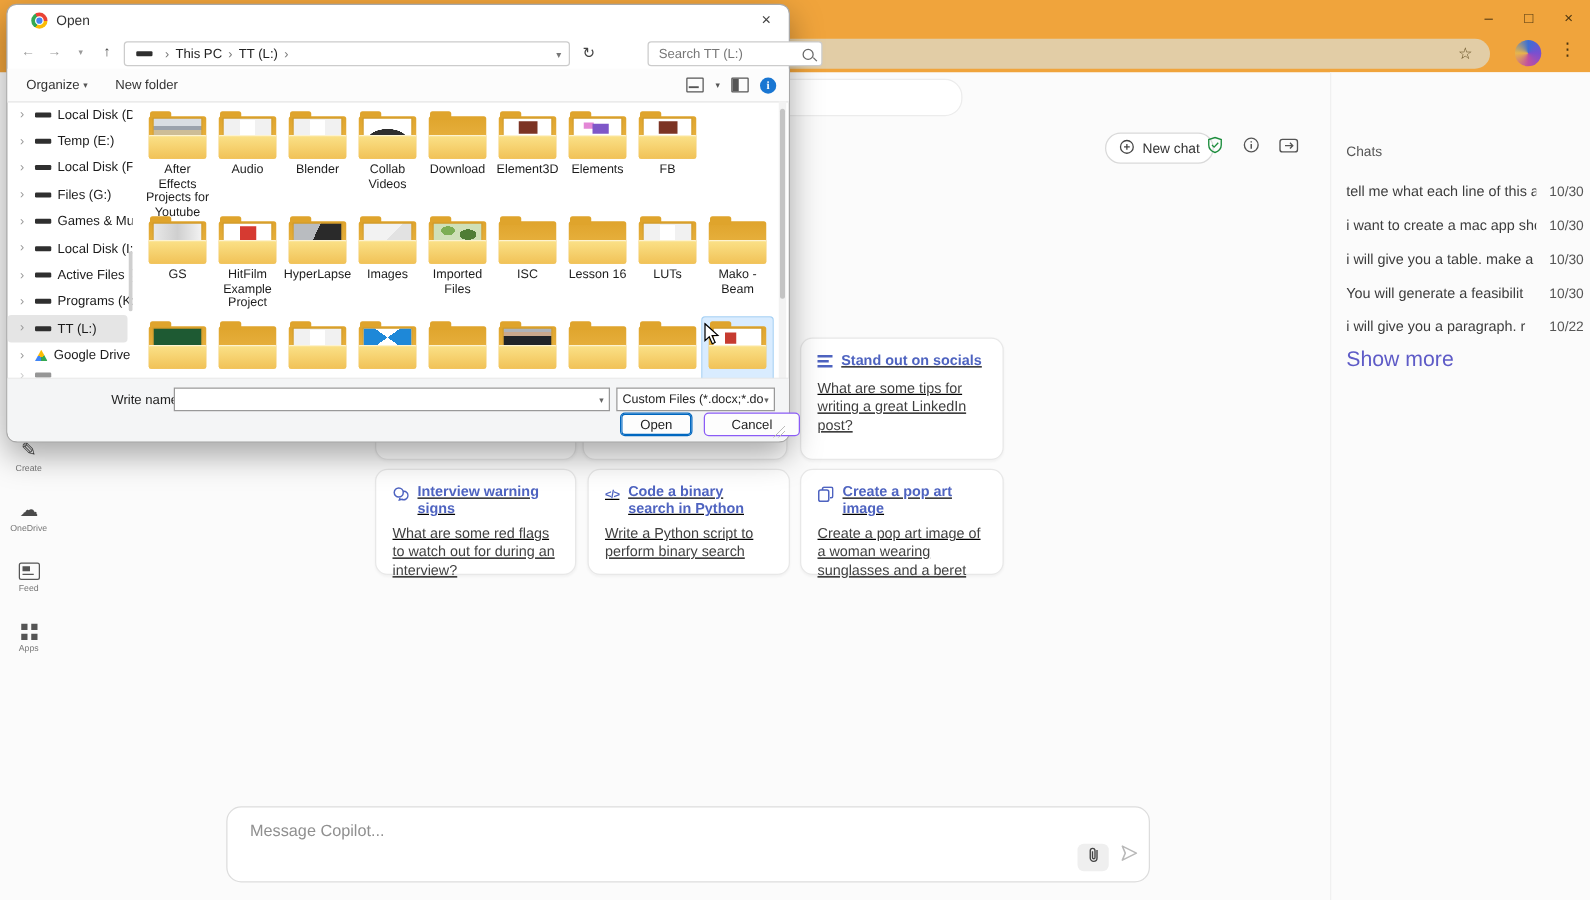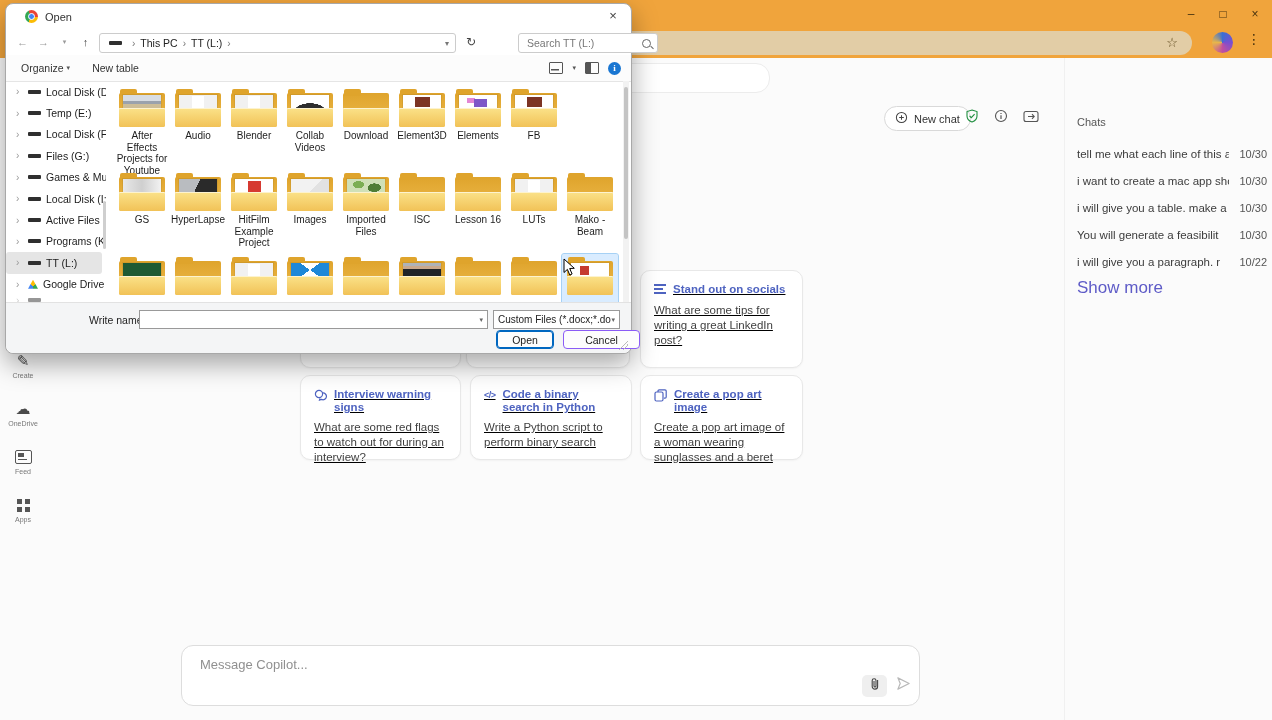--- a/index.html
+++ b/index.html
@@ -324,21 +324,21 @@
       <span class="refresh">↻</span>
       <div class="dsearch">
         <input type="text" placeholder="Search TT (L:)" style="">
         <span class="mag"></span>
       </div>
     </div>
 
     <div class="dcmd">
       <span class="org">Organize</span>
       <span class="orgc">▾</span>
-      <span class="nf">New table</span>
+      <span class="nf">New folder</span>
       <span class="cmdicons">
         <span class="vico"></span>
         <span class="vcaret">▾</span>
         <span class="pico"></span>
         <span class="iico">i</span>
       </span>
     </div>
 
     <div class="tree">
 
@@ -502,34 +502,34 @@
               <div class="thumb t-gray"></div>
               <div class="front"></div>
             </div>
             <div class="fname">GS</div>
           </div>
 
           <div class="fcell">
             <div class="folder">
               <div class="back"></div>
               <div class="tab"></div>
+              <div class="thumb t-hitfilm"></div>
+              <div class="front"></div>
+            </div>
+            <div class="fname">HitFilm Example Project</div>
+          </div>
+
+          <div class="fcell">
+            <div class="folder">
+              <div class="back"></div>
+              <div class="tab"></div>
               <div class="thumb t-mountain"></div>
               <div class="front"></div>
             </div>
             <div class="fname">HyperLapse</div>
-          </div>
-
-          <div class="fcell">
-            <div class="folder">
-              <div class="back"></div>
-              <div class="tab"></div>
-              <div class="thumb t-hitfilm"></div>
-              <div class="front"></div>
-            </div>
-            <div class="fname">HitFilm Example Project</div>
           </div>
 
           <div class="fcell">
             <div class="folder">
               <div class="back"></div>
               <div class="tab"></div>
               <div class="thumb t-paper"></div>
               <div class="front"></div>
             </div>
             <div class="fname">Images</div>

